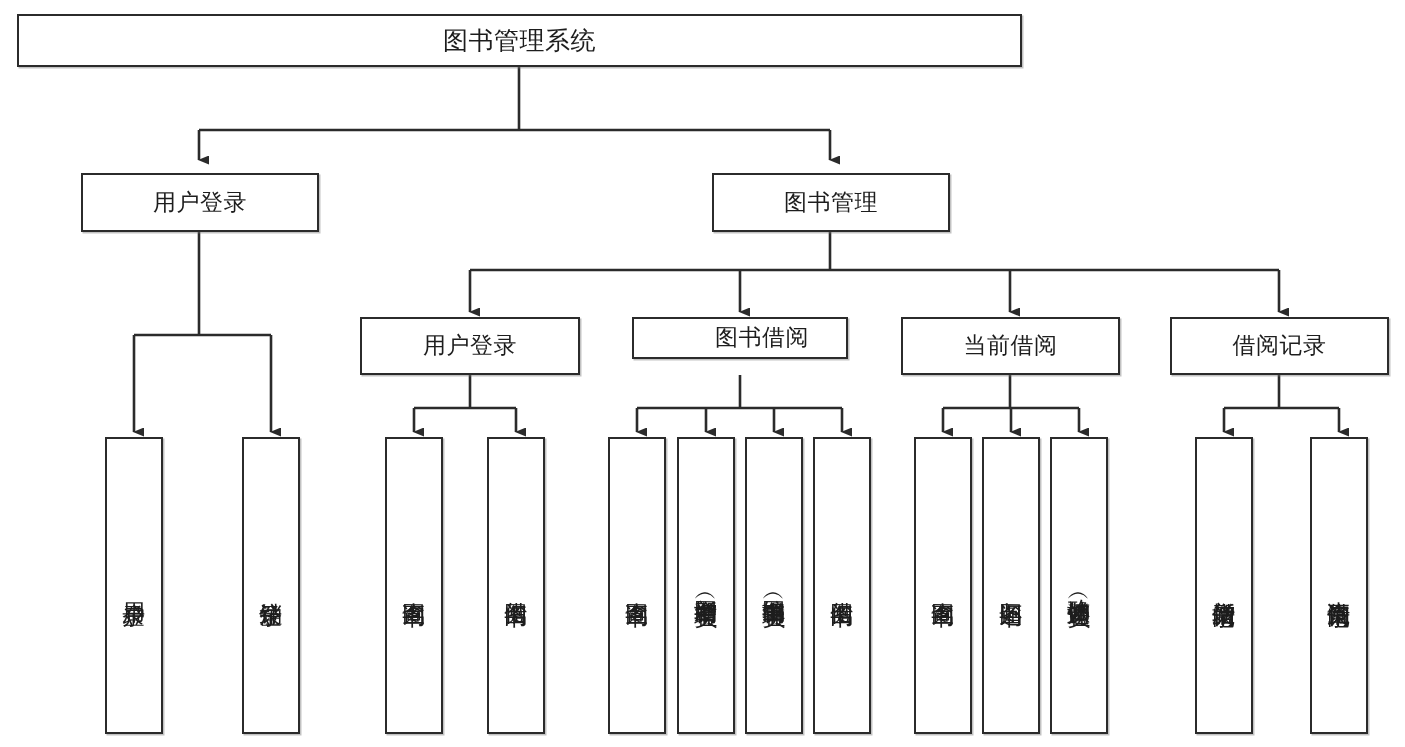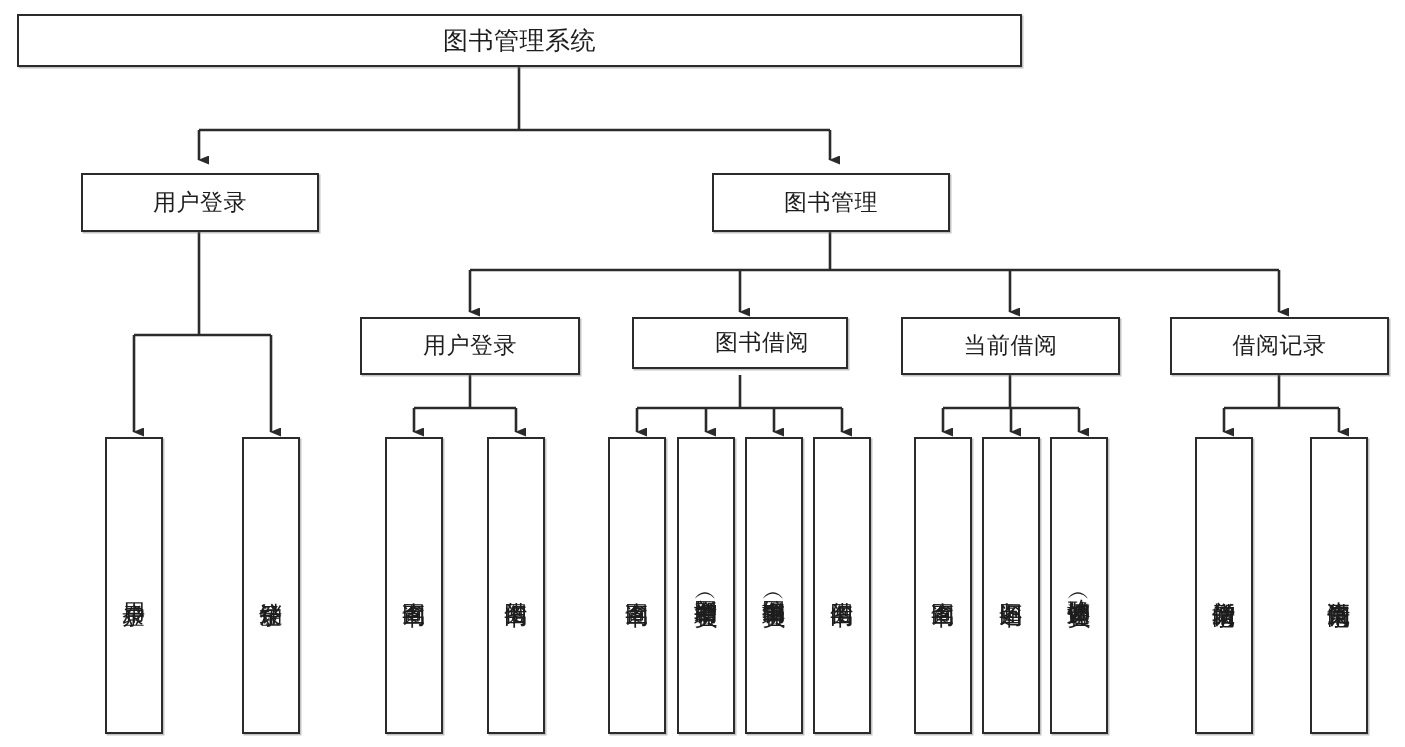--- a/index.html
+++ b/index.html
@@ -133,21 +133,21 @@
   </div>
 
   <div class="node horizontal" style="left:712px; top:173px; width:238px; height:59px;">
     <span class="label">图书管理</span>
   </div>
 
   <div class="node horizontal" style="left:360px; top:317px; width:220px; height:58px;">
     <span class="label">用户登录</span>
   </div>
 
-  <div class="node horizontal" style="left:632px; top:317px; width:216px; height:52px;padding-left:44px;">
+  <div class="node horizontal" style="left:632px; top:317px; width:216px; height:42px;padding-left:44px;">
     <span class="label">图书借阅</span>
   </div>
 
   <div class="node horizontal" style="left:1170px; top:317px; width:219px; height:58px;">
     <span class="label">借阅记录</span>
   </div>
 
   <div class="node horizontal" style="left:901px; top:317px; width:219px; height:58px;">
     <span class="label">当前借阅</span>
   </div>

